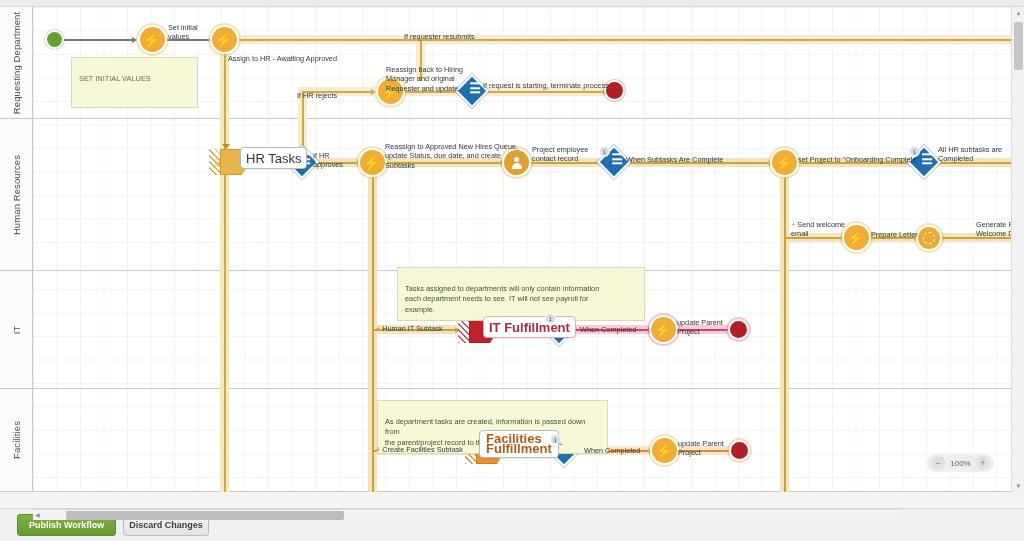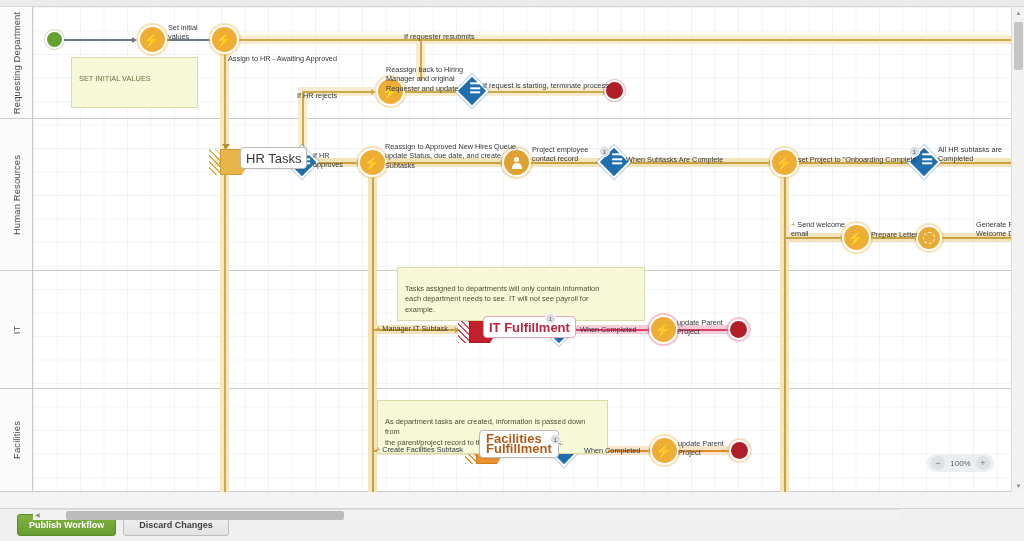--- a/index.html
+++ b/index.html
@@ -128,21 +128,21 @@
   .hsb .lf { position:absolute; left:2px; top:1px; font-size:6px; color:#8a8a8a; }
 
   
   .botbar { position:absolute; left:0; bottom:0; width:1024px; height:33px;
     background:#f0f0f0; border-top:1px solid #d4d4d4;
     display:flex; align-items:center; padding-left:17px; gap:7px; }
   .btn-pub { background:linear-gradient(#7fb23f,#689c2f); border:1px solid #5c8c29;
     color:#fff; font-size:9px; font-weight:bold; padding:5px 11px;
     border-radius:3px; cursor:pointer; }
   .btn-dis { background:linear-gradient(#f3f3f3,#e2e2e2); border:1px solid #bdbdbd;
-    color:#3f3f3f; font-size:9px; font-weight:bold; padding:5px 15px;
+    color:#3f3f3f; font-size:9px; font-weight:bold; padding:5px 5px;
     border-radius:3px; cursor:pointer; }
 
   .pdf-glyph { width:12px; height:12px; border-radius:50%;
     border:1.4px dashed #fff; }
   .user-glyph { width:13px; height:13px; position:relative; }
   .user-glyph::before { content:""; position:absolute; left:4px; top:1px;
     width:5px; height:5px; border-radius:50%; background:#fff; }
   .user-glyph::after { content:""; position:absolute; left:1.5px; top:7px;
     width:10px; height:6px; border-radius:5px 5px 0 0; background:#fff; }
 </style>
@@ -337,21 +337,21 @@
     </div>
 
     <div class="note" style="left:377px; top:260px; width:248px;margin-left:20px;">
       <span>Tasks assigned to departments will only contain information
 each department needs to see.  IT will not see payroll for
 example.</span>
     </div>
 
     <div class="band h" style="left:368px; top:318px; width:90px; background:#f3e4bd;"></div>
     <div class="conn h" style="left:372px; top:322px; width:86px; background:#c9a13f;"></div>
-    <div class="lbl plus" style="left:376px; top:317px;">Manager IT Subtask</div>
+    <div class="lbl plus" style="left:376px; top:317px;">Human IT Subtask</div>
     <div class="arrowhead" style="left:455px; top:319.8px; border-left:5px solid #c9a13f;"></div>
 
     <div class="hatch red" style="left:458px; top:310px;"></div>
     <div class="taskarrow" style="left:469px; top:310px; width:29px; background:#c3202e; border:1px solid #a71b27;"></div>
 
     <div class="band h" style="left:495px; top:318px; width:252px; background:#f8ccd8;"></div>
     <div class="conn h" style="left:499px; top:322px; width:248px; background:#d8416a;"></div>
 
     <div class="chip it" style="left:483px; top:309px;">IT Fulfillment</div>
     <div class="arrowhead" style="left:546px; top:319.8px; border-left:5px solid #d8416a;"></div>

